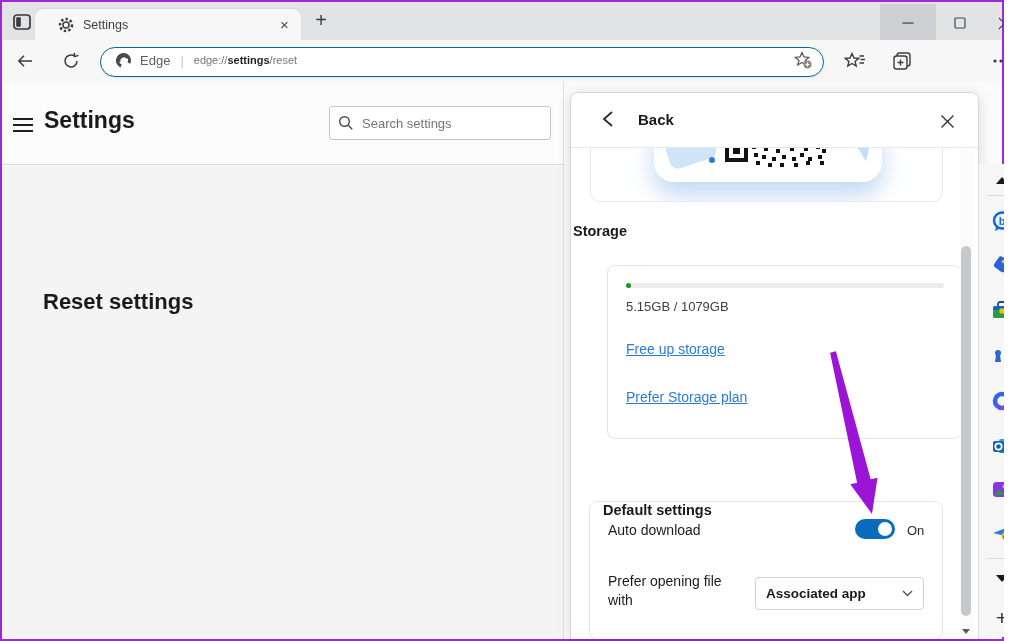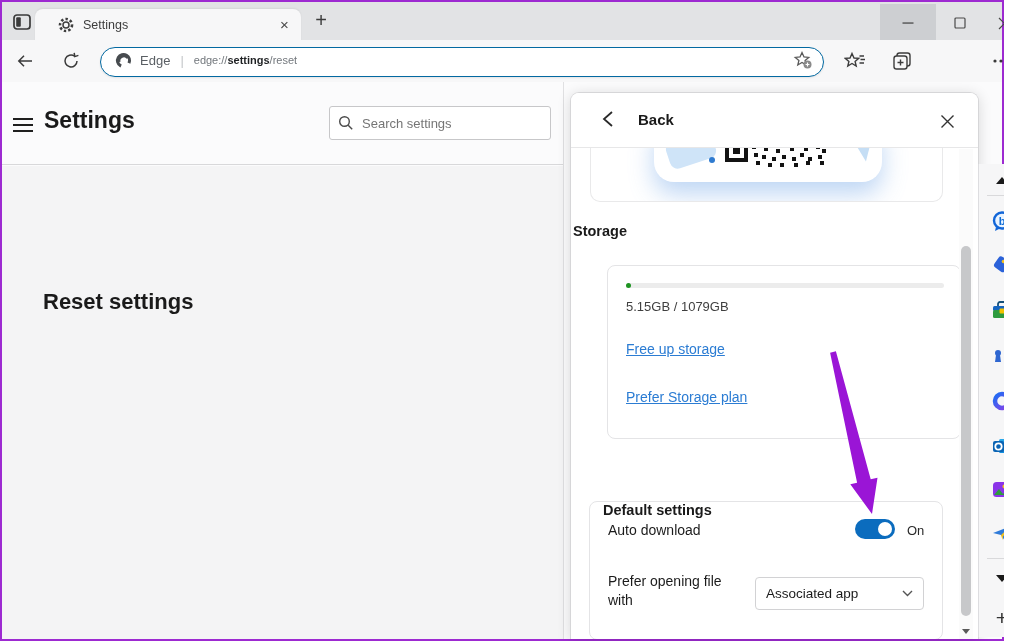--- a/index.html
+++ b/index.html
@@ -81,21 +81,21 @@
   .defaults-h { left:32px; top:372px;margin-top:37px; }
   .defaults-card { left:18px; top:408px; width:354px; height:139px; border:1px solid #e4e4e6; border-radius:8px; }
   .auto-label { left:18px; top:20px; font-size:14px; color:#1b1b1b; }
   .toggle { left:265px; top:17px; width:40px; height:20px; border-radius:10px; background:#c6c6c6; }
   .toggle.on { background:#0b6cbe; }
   .toggle .knob { position:absolute; top:3px; left:3px; width:14px; height:14px; border-radius:50%; background:#ffffff; }
   .toggle.on .knob { left:auto; right:3px; }
   .toggle-state { left:317px; top:21px; font-size:13px; color:#2a2a2a; }
   .prefer-label { left:18px; top:70px; width:140px; font-size:14px; color:#1b1b1b; line-height:19px; }
   .dropdown { left:165px; top:75px; width:169px; height:33px; background:#ffffff; border:1px solid #d2d2d4; border-radius:4px; display:flex; align-items:center; padding:0 10px; }
-  .dropdown-value { font-size:13.5px; color:#1b1b1b; flex:1; }
+  .dropdown-value { font-size:13.5px; color:#1b1b1b; flex:1;font-weight:bold; }
 
   .panel-scroll-track { left:388px; top:56px; width:14px; bottom:0; background:#fbfbfb; }
   .panel-scroll-thumb { left:390px; top:153px; width:10px; height:370px; background:#c7c8ca; border-radius:5px; }
   .panel-scroll-down { left:391px; bottom:5px; width:0; height:0; border-left:4px solid transparent; border-right:4px solid transparent; border-top:5px solid #5a5a5a; }
 
   
   .edge-sidebar { left:976px; top:82px; width:46px; bottom:2px; background:#f6f6f7; border-left:1px solid #dddde0; }
   .sb-item { left:11px; width:24px; height:24px; display:flex; align-items:center; justify-content:center; }
   .sb-div { left:8px; width:30px; height:1px; background:#d9d9db; }
   .tri-up { width:0; height:0; border-left:6px solid transparent; border-right:6px solid transparent; border-bottom:7px solid #1a1a1a; }

